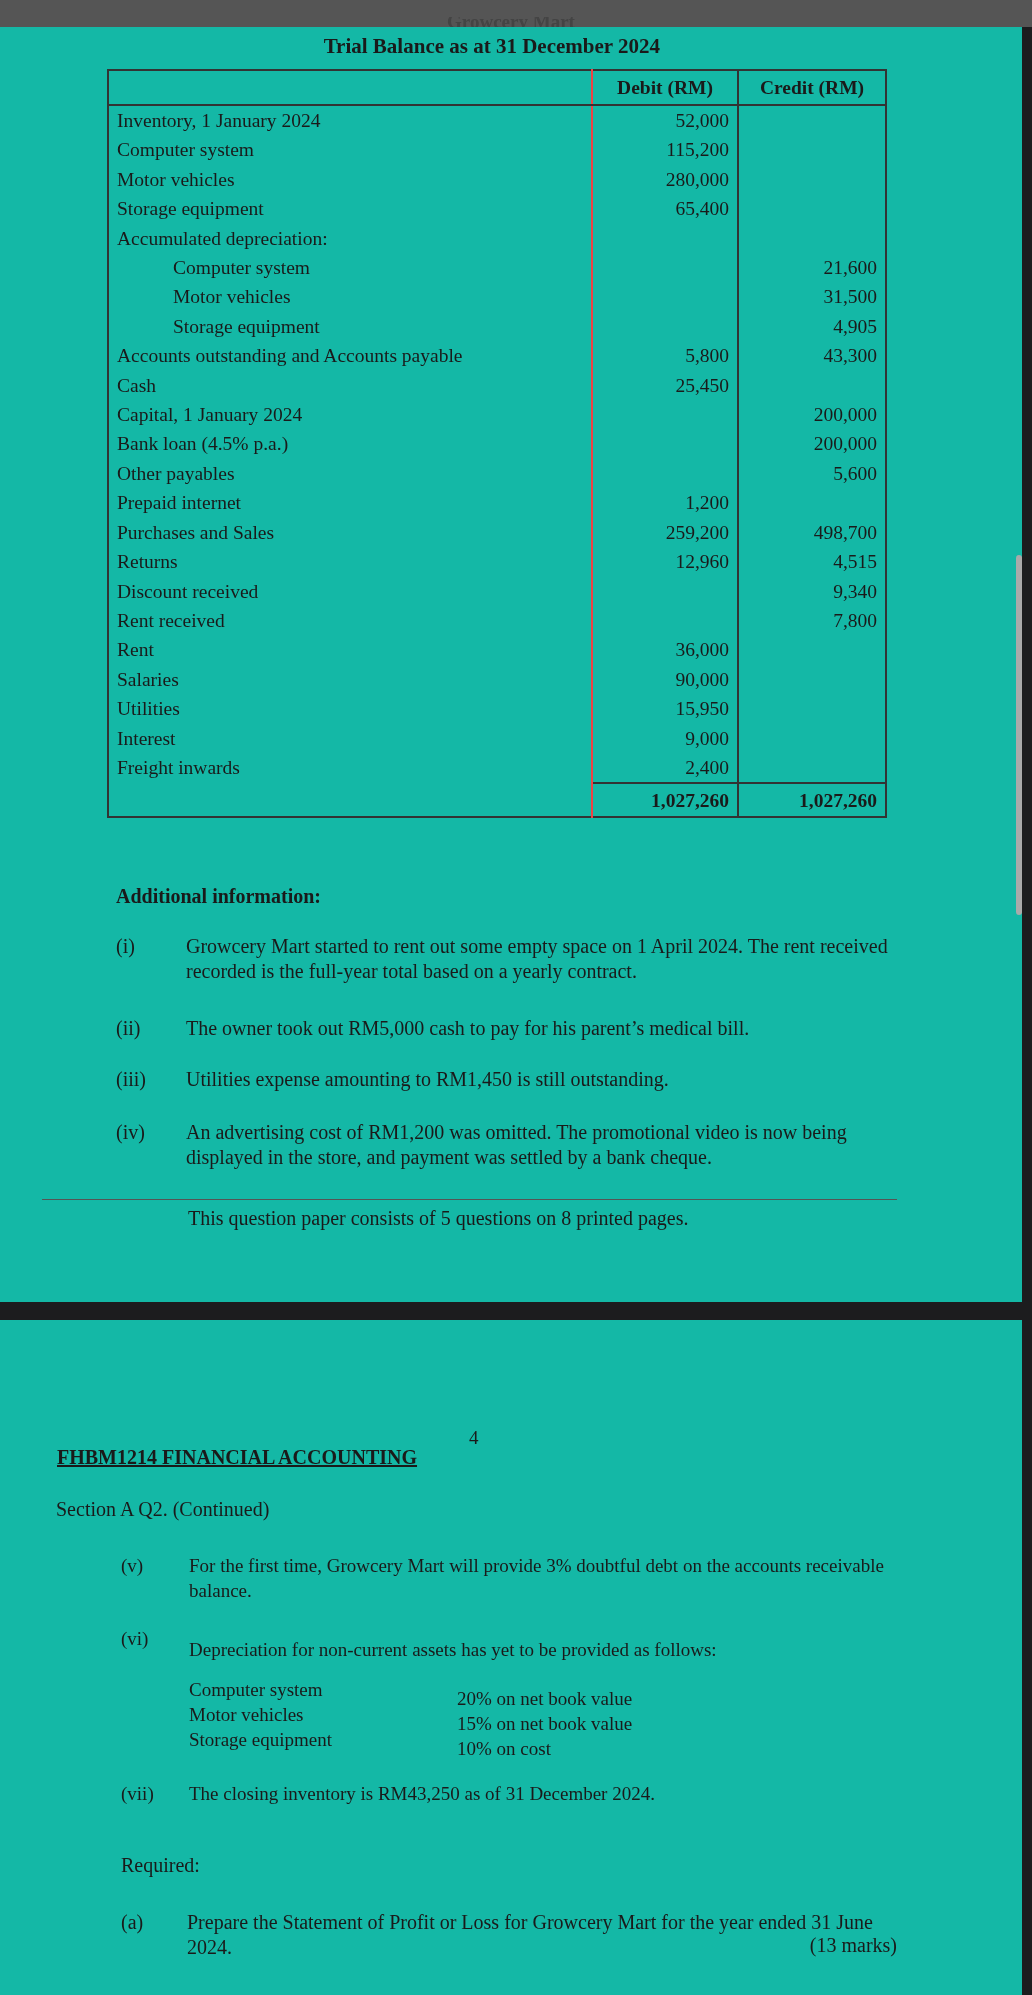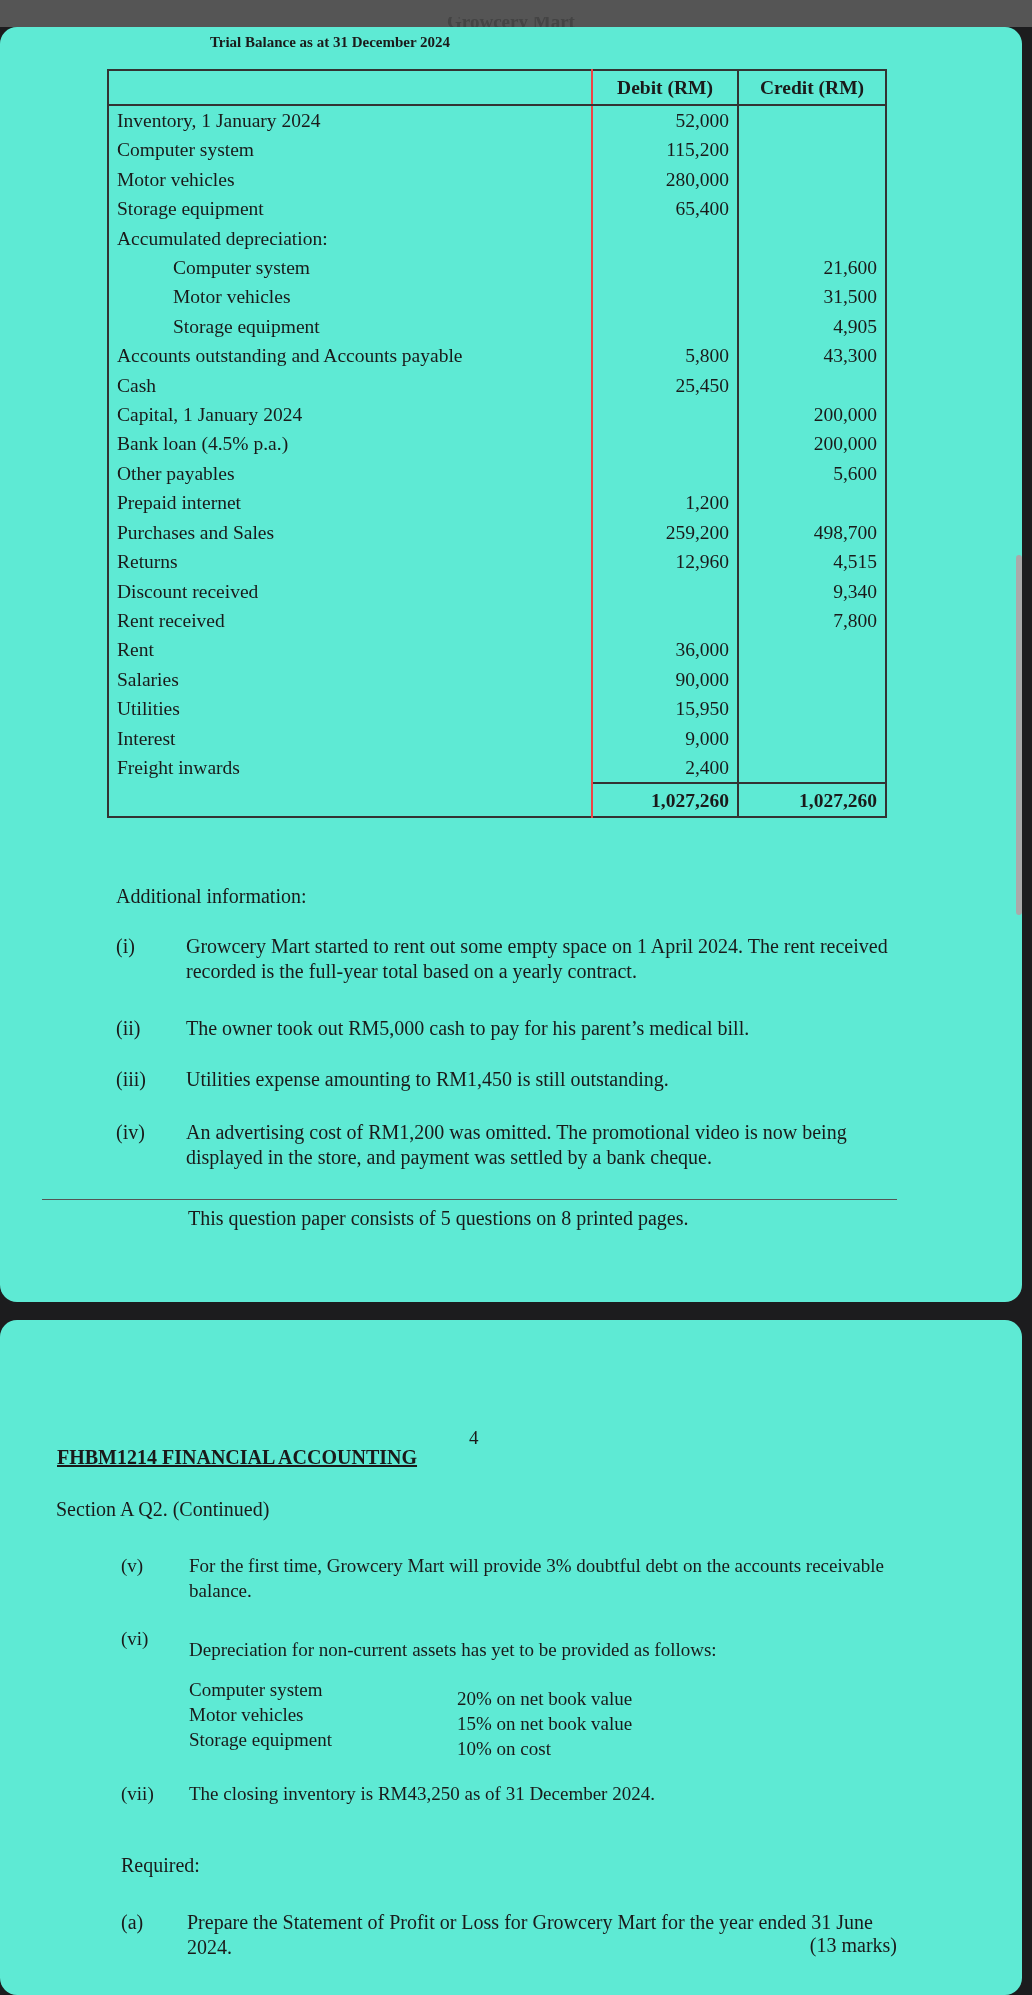--- a/index.html
+++ b/index.html
@@ -10,52 +10,51 @@
       font-family: "Liberation Serif", serif;
       color: #1a1a1a;
       position: relative;
       overflow: hidden;
     }
     .top-bar {
       position: absolute; left: 0; top: 0; width: 1032px; height: 27px;
       background: #555555;
     }
     .page {
-      position: absolute; left: 0; background: #5eead4;
+      position: absolute; left: 0; background: #14b8a6;
       width: 1022px;
-      border-radius: 17px;
     }
     .page1 { top: 27px; height: 1275px; }
     .page2 { top: 1320px; height: 675px; }
     .cut-title {
       position: absolute; left: 0; width: 100%; top: -10px; text-align: center;
       font-size: 19px; font-weight: bold; color: #444; height: 10px; overflow: hidden;
       line-height: 10px;
     }
     .tb-title {
-      position: absolute; top: 7px; left: 0; width: 660px; text-align: center;
-      font-weight: bold; font-size: 15px;
+      position: absolute; top: 7px; left: 0; width: 660px; text-align: right;
+      font-weight: bold; font-size: 21px;
     }
     table.tb {
       position: absolute; left: 107px; top: 42px; border-collapse: collapse;
       font-size: 19.5px; border: 2px solid #333;
     }
     table.tb td, table.tb th { padding: 0 8px; height: 29.4px; line-height: 29.4px; }
     table.tb th { font-weight: bold; text-align: center; border-bottom: 2px solid #333; height: 33px; }
     .c-name { width: 410px; border-right: 2px solid #ef4444; text-align: left; }
     .c-dr { width: 128px; border-right: 2px solid #333; text-align: right; }
     .c-cr { width: 130px; text-align: right; }
     .indent { padding-left: 64px !important; }
     tr.total td { font-weight: bold; border-top: 2px solid #333; height: 32px; }
     tr.total td.c-name { border-top: none; }
     .scrollbar {
       position: absolute; left: 1016px; top: 555px; width: 6px; height: 360px;
       background: #aaaaaa; border-radius: 3px;
     }
-    .addl { position: absolute; left: 116px; top: 858px; font-size: 20px; }
+    .addl { position: absolute; left: 116px; top: 858px; font-size: 20px; font-weight: bold; }
     .item { position: absolute; font-size: 20px; line-height: 25px; }
     .item .num { position: absolute; left: 0; top: 0; }
     .item .txt { position: absolute; left: 70px; top: 0; width: 720px; }
     .divider {
       position: absolute; left: 42px; width: 855px; top: 1172px; height: 1px; background: #555;
     }
     .footer { position: absolute; left: 188px; top: 1180px; font-size: 20px; }
     .pgnum { position: absolute; left: 469px; top: 107px; font-size: 19px; }
     .course { position: absolute; left: 57px; top: 126px; font-size: 20px; font-weight: bold; text-decoration: underline; text-decoration-thickness: 2px; }
     .section { position: absolute; left: 56px; top: 178px; font-size: 20px; }

